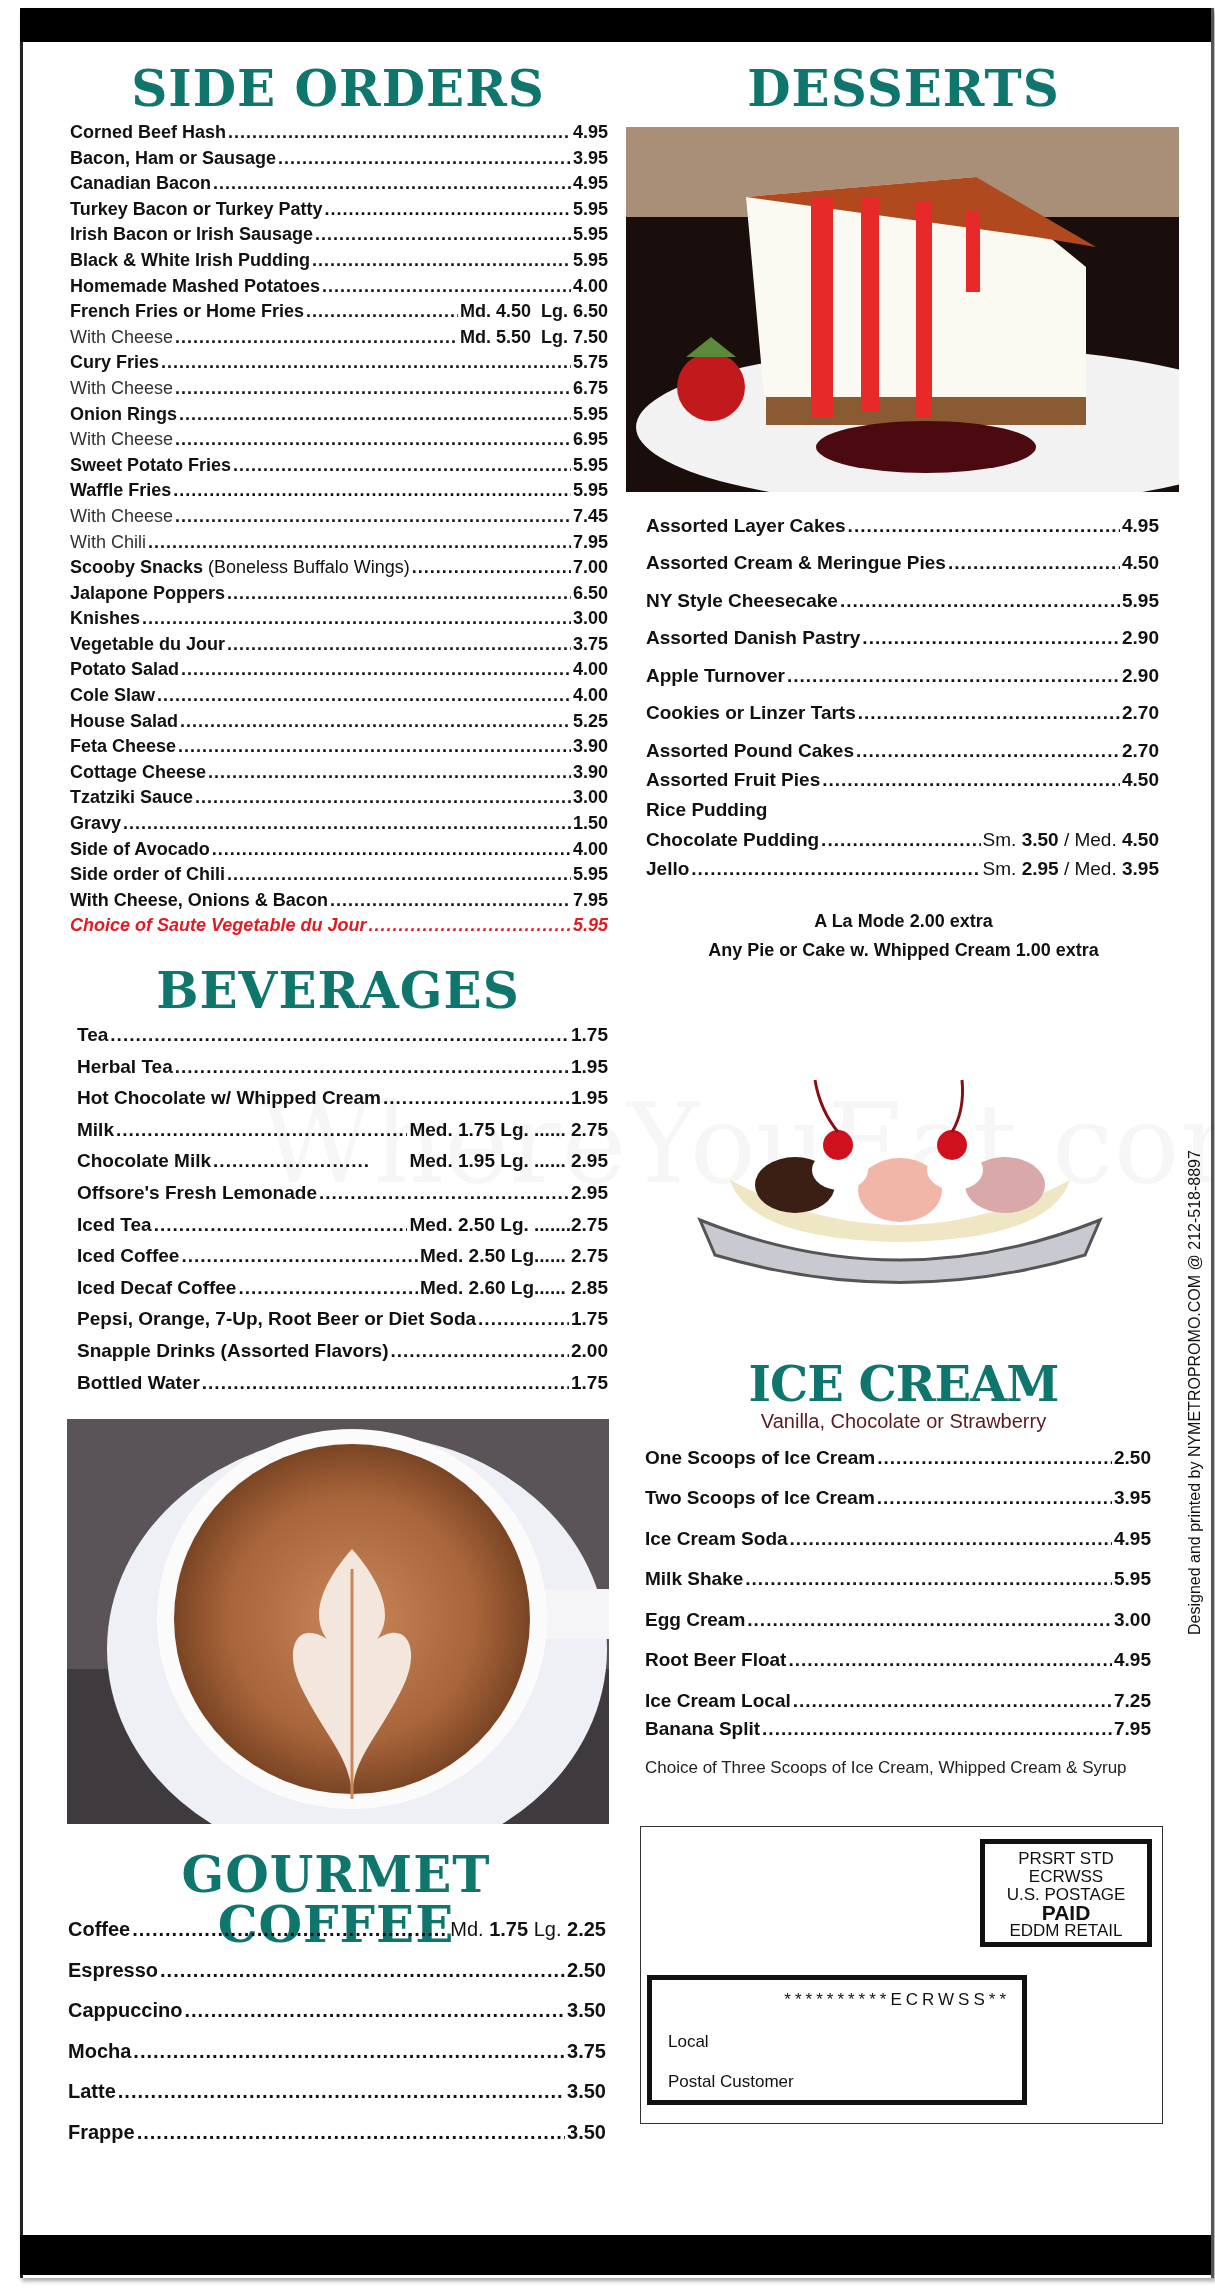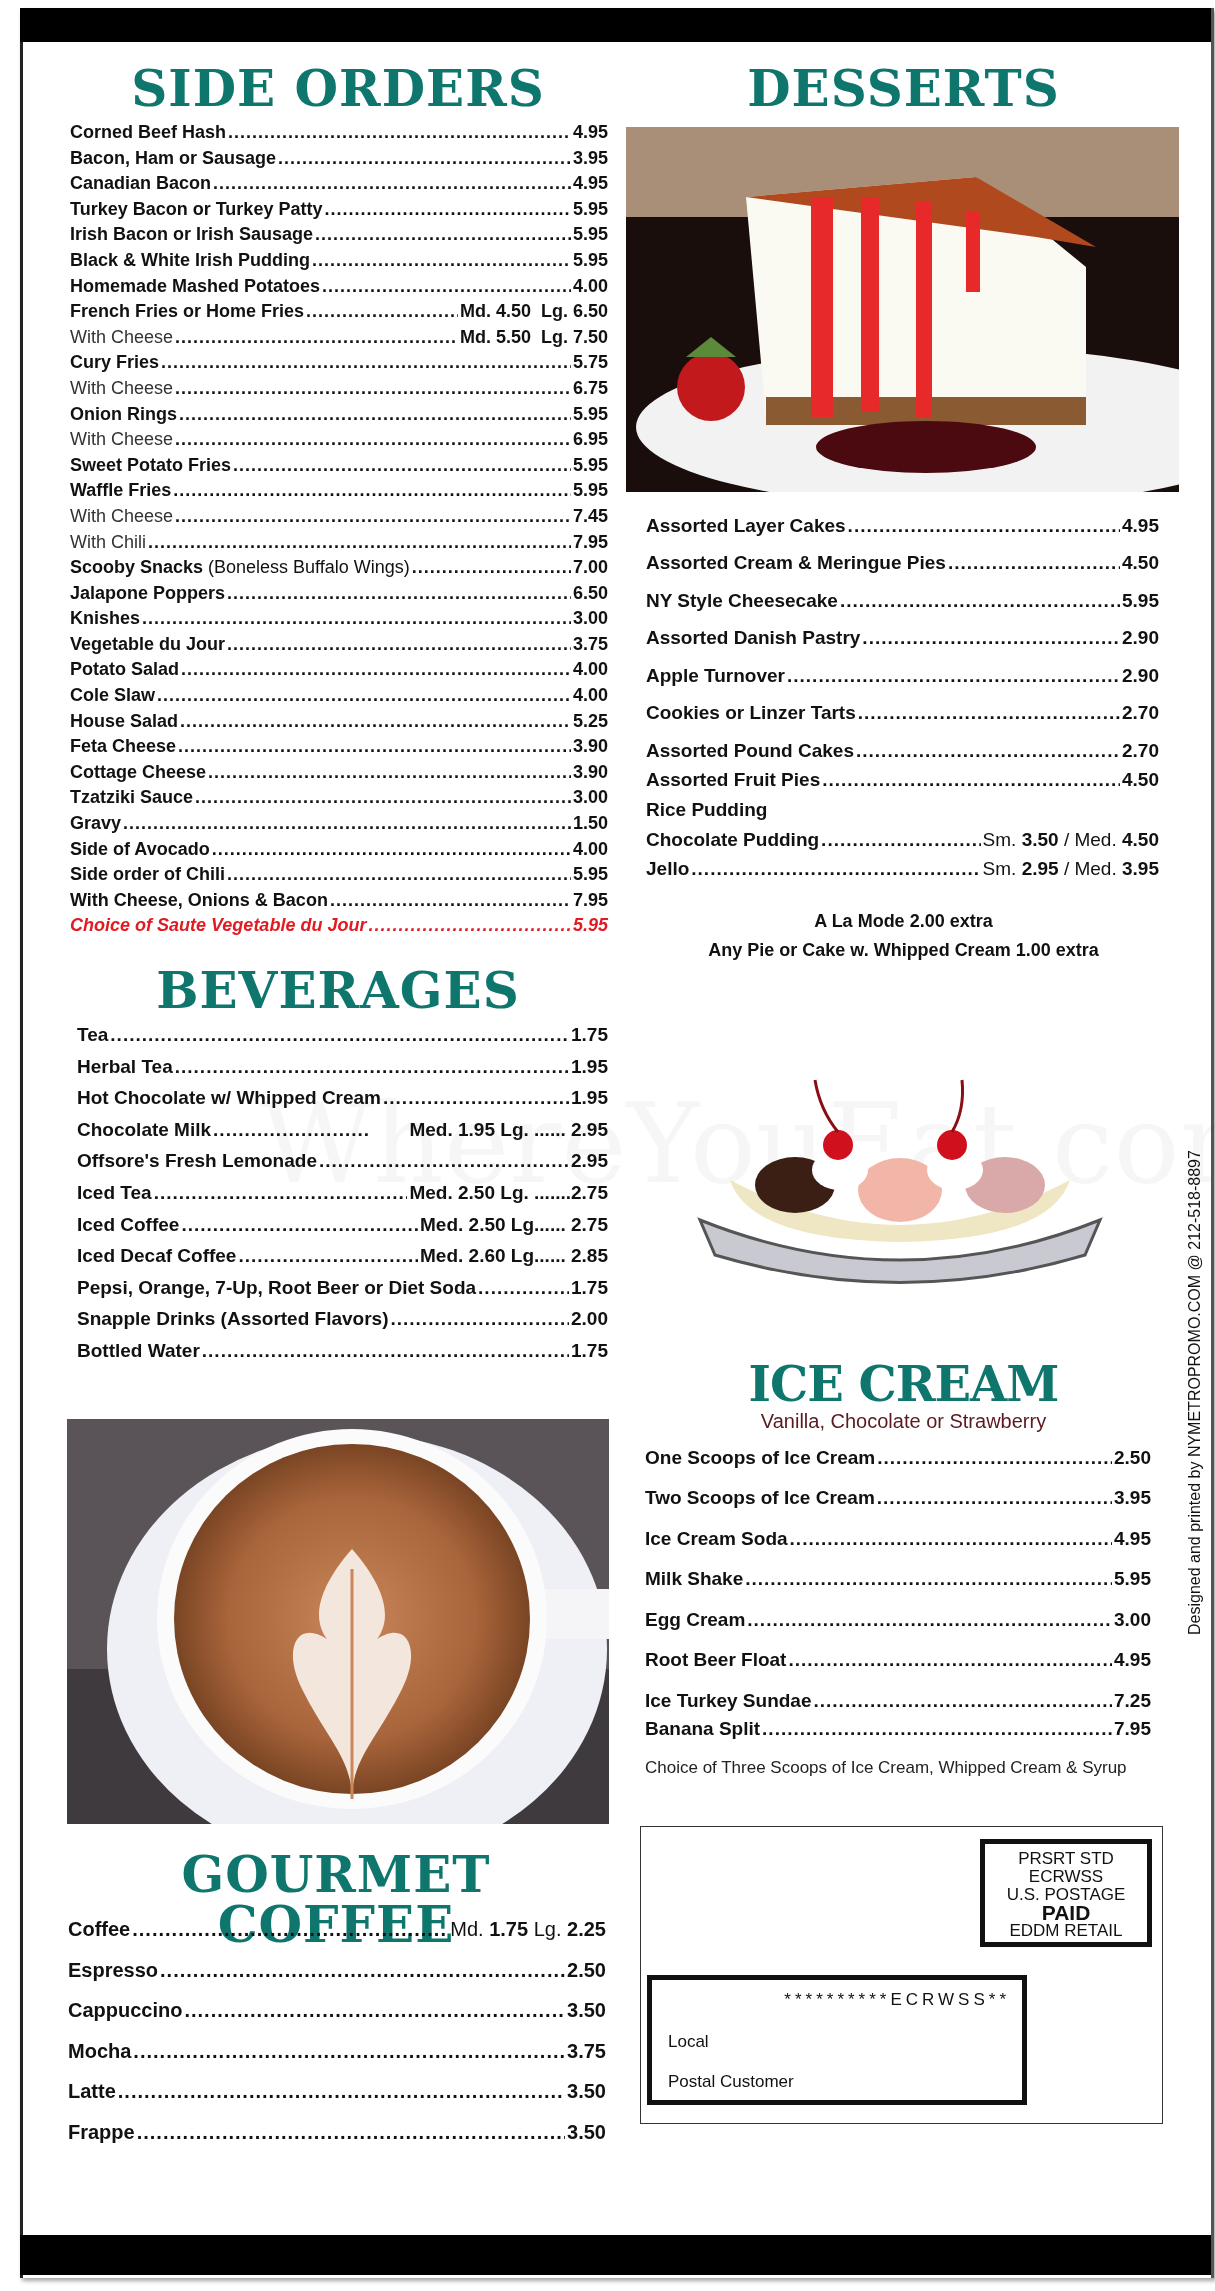--- a/index.html
+++ b/index.html
@@ -221,20 +221,25 @@
       <span class="name"><span>Herbal Tea</span></span>
       <span class="dots"></span>
       <span class="price" style="white-space: pre;">1.95</span>
     </div>
     <div class="row" style="height: 31.6px;">
       <span class="name"><span>Hot Chocolate w/ Whipped Cream</span></span>
       <span class="dots"></span>
       <span class="price" style="white-space: pre;">1.95</span>
     </div>
     <div class="row" style="height: 31.6px;">
+      <span class="name"><span>Milk</span></span>
+      <span class="dots"></span>
+      <span class="price" style="white-space: pre;">Med. 1.75 Lg. ...... 2.75</span>
+    </div>
+    <div class="row" style="height: 31.6px;">
       <span class="name"><span>Chocolate Milk</span></span>
       <span class="dots"></span>
       <span class="price" style="white-space: pre; padding-left: 38px;">Med. 1.95 Lg. ...... 2.95</span>
     </div>
     <div class="row" style="height: 31.6px;">
       <span class="name"><span>Offsore's Fresh Lemonade</span></span>
       <span class="dots"></span>
       <span class="price" style="white-space: pre;">2.95</span>
     </div>
     <div class="row" style="height: 31.6px;">
@@ -442,21 +447,21 @@
       <span class="name"><span>Egg Cream</span></span>
       <span class="dots"></span>
       <span class="price" style="white-space: pre;">3.00</span>
     </div>
     <div class="row" style="height: 34.2px; position: absolute; top: 202px; left: 0px; width: 100%;">
       <span class="name"><span>Root Beer Float</span></span>
       <span class="dots"></span>
       <span class="price" style="white-space: pre;">4.95</span>
     </div>
     <div class="row" style="height: 34.2px; position: absolute; top: 243px; left: 0px; width: 100%;">
-      <span class="name"><span>Ice Turkey Sundae</span></span>
+      <span class="name"><span>Ice Cream Local</span></span>
       <span class="dots"></span>
       <span class="price" style="white-space: pre;">7.25</span>
     </div>
     <div class="row" style="height: 34.2px; position: absolute; top: 271px; left: 0px; width: 100%;">
       <span class="name"><span>Banana Split</span></span>
       <span class="dots"></span>
       <span class="price" style="white-space: pre;">7.95</span>
     </div>
   </div>
 <div style="position:absolute; left:645px; top:1758px; font-size:17px; color:#222;">Choice of Three Scoops of Ice Cream, Whipped Cream &amp; Syrup</div>

